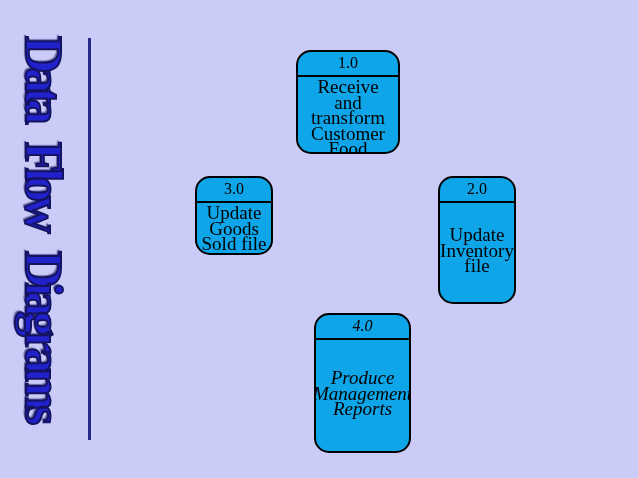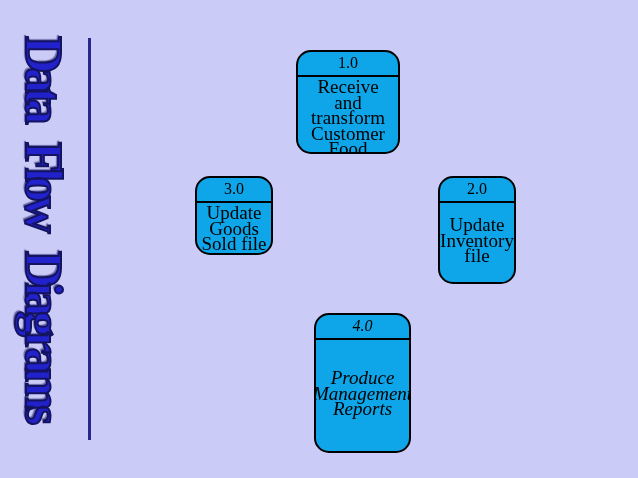--- a/index.html
+++ b/index.html
@@ -73,21 +73,21 @@
     justify-content: center;
     text-align: center;
     font-size: 19px;
     line-height: 15.5px;
     color: #000;
     white-space: pre-line;
     padding: 2px 4px 6px 4px;
   }
   .node-1 { left: 296px; top: 50px;  width: 104px; height: 104px; }
   .node-3 { left: 163px; top: 176px; width: 78px;  height: 79px; margin-left: 32px; }
-  .node-2 { left: 438px; top: 176px; width: 78px;  height: 108px; }
+  .node-2 { left: 438px; top: 176px; width: 78px;  height: 128px; }
   .node-4 { left: 314px; top: 313px; width: 97px;  height: 140px; font-style: italic; }
 </style>
 </head>
 <body>
 
 <div class="slide">
 
   <div class="vertical-title">Data Flow Diagrams</div>
 
   <div class="title-divider-line"></div>

